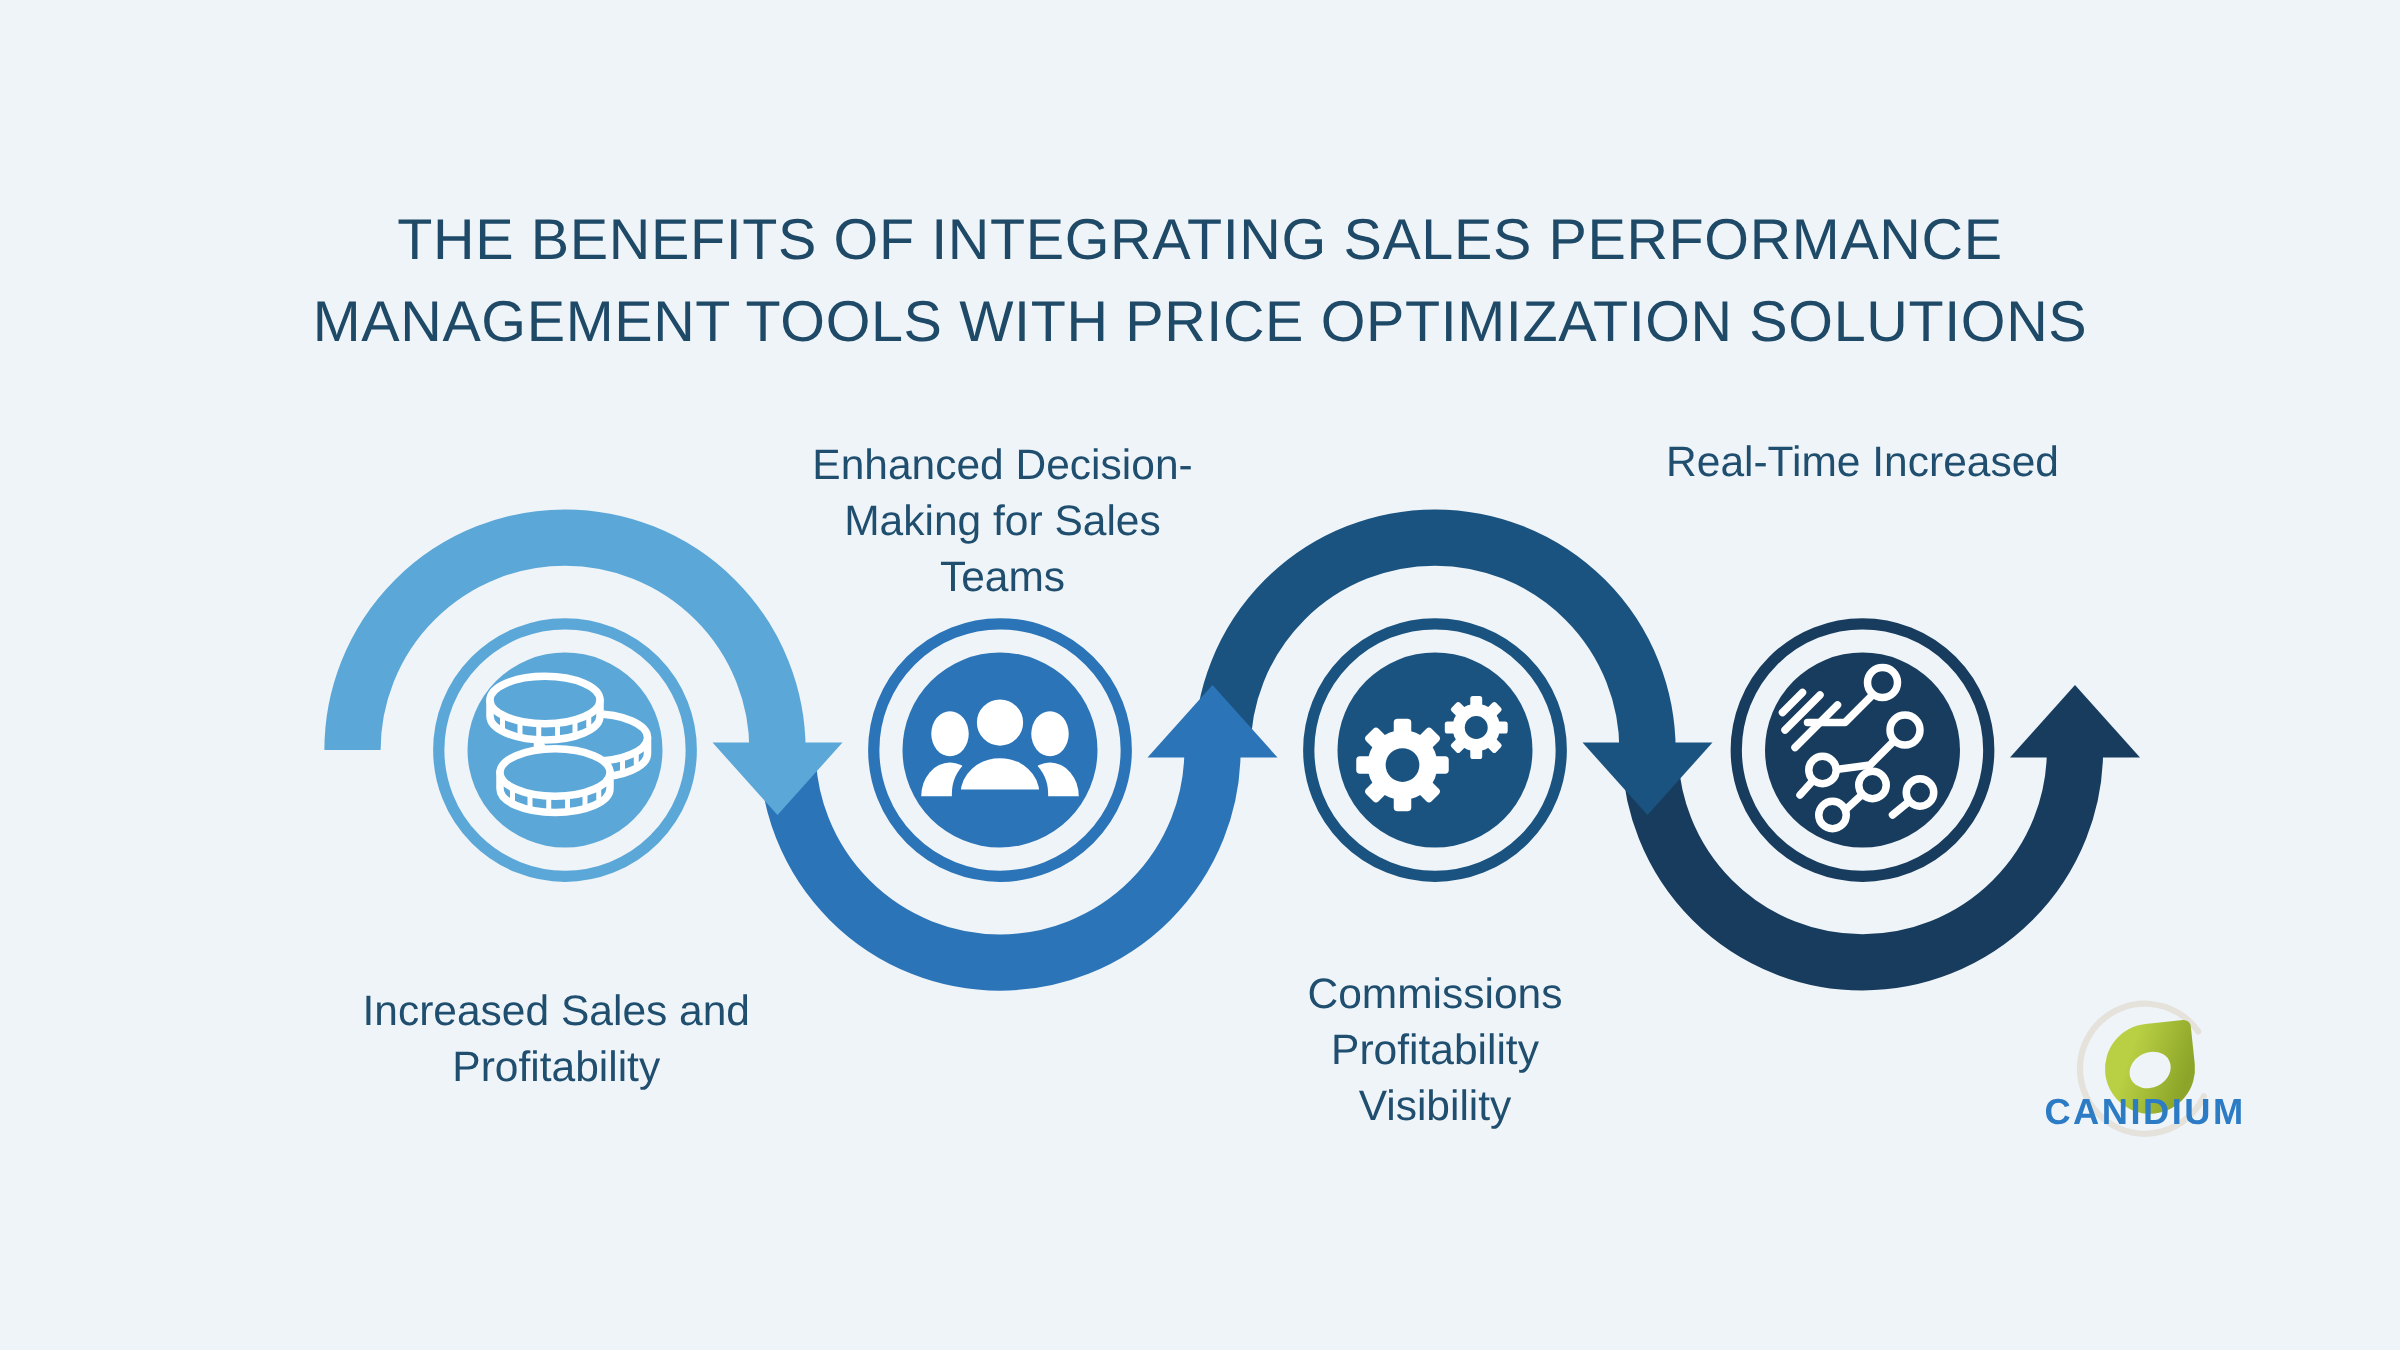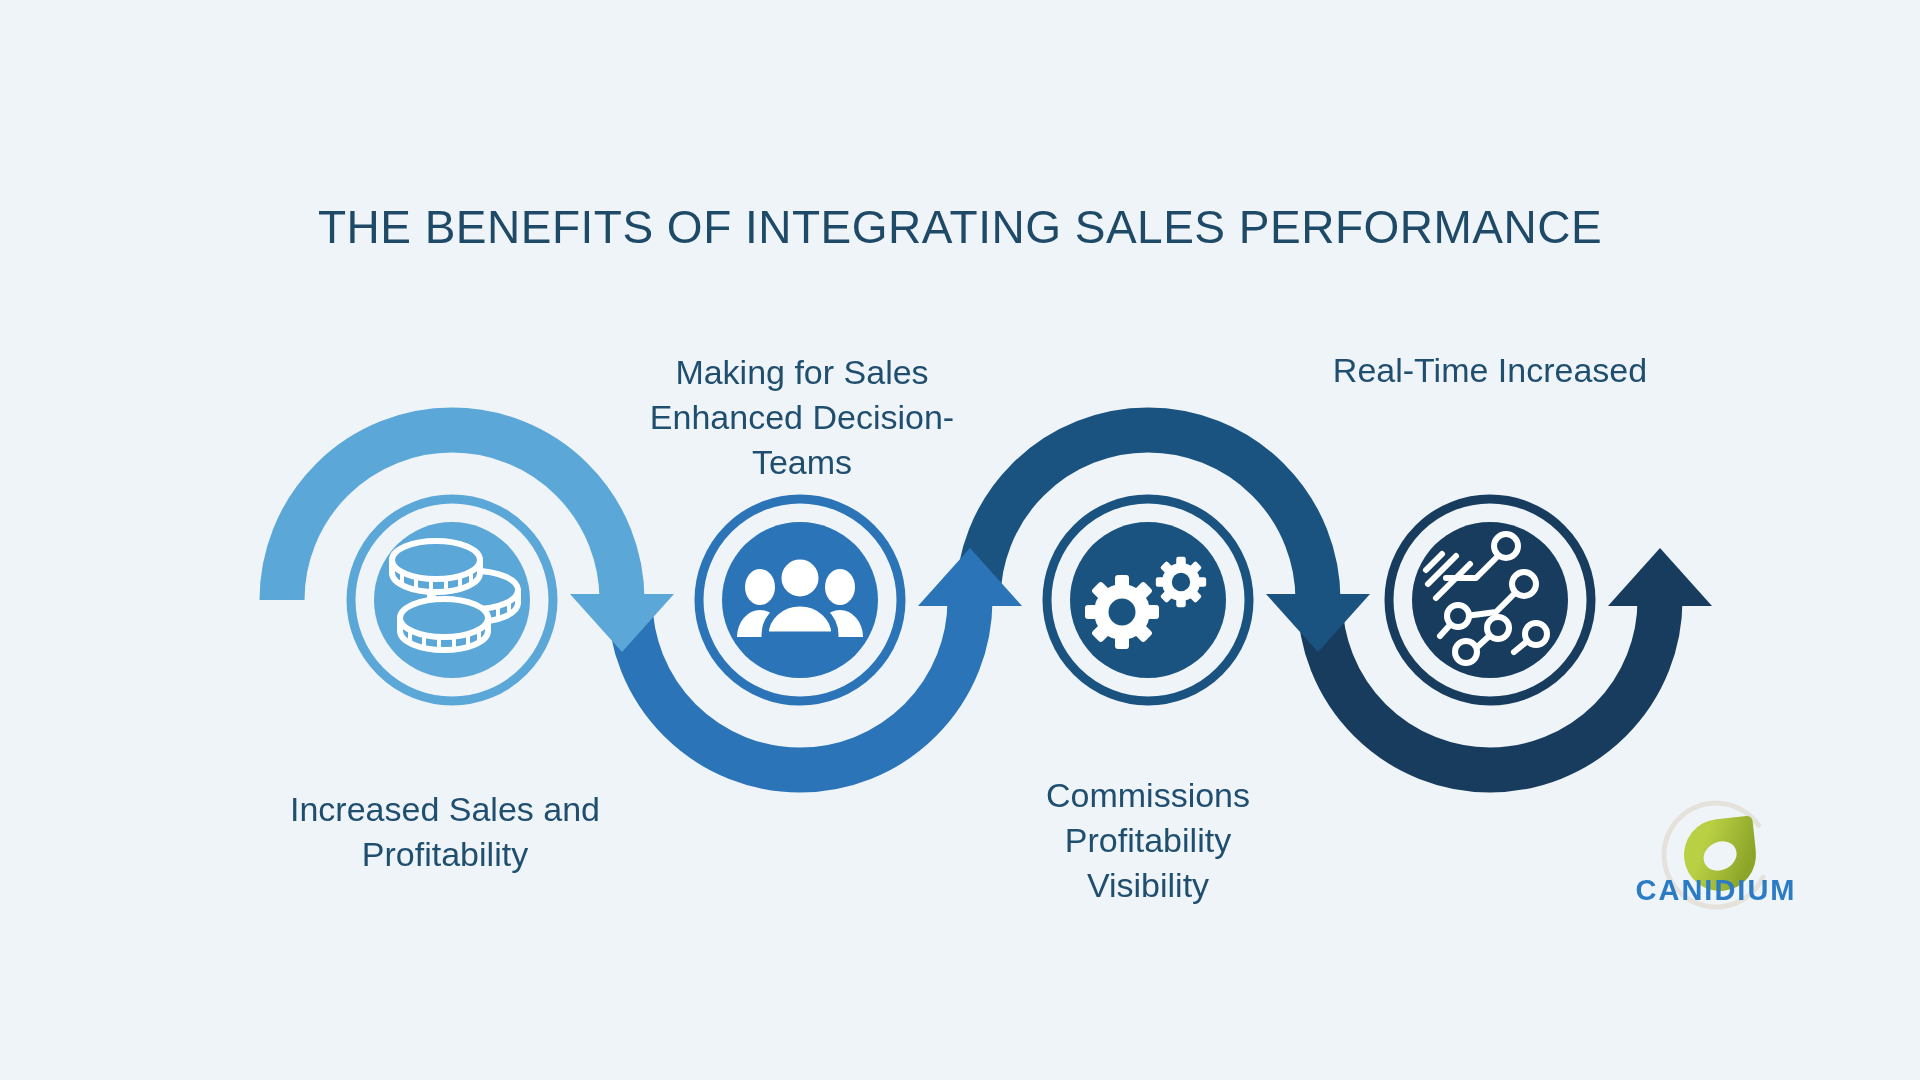--- a/index.html
+++ b/index.html
@@ -7,21 +7,21 @@
     width:1920px;height:1080px;
     background:var(--background,#EFF4F8);
     font-family:"Liberation Sans","DejaVu Sans",sans-serif;
     overflow:hidden;
   }
   .stage{position:relative;width:1920px;height:1080px;}
 
   .title{
     position:absolute;top:158px;left:0;width:1920px;
     text-align:center;color:var(--title_text,#1E4A68);
-    font-size:46px;line-height:66px;font-weight:500;letter-spacing:0.5px;margin-top:36px;
+    font-size:46px;line-height:66px;font-weight:500;letter-spacing:0.5px;
   }
 
   .step-label{
     position:absolute;width:460px;text-align:center;
     color:var(--label_text,#1F4E6F);
     font-size:34px;line-height:45px;font-weight:400;
   }
   .step-label span{display:block;}
   .lbl-1{left:215px;top:787px;}
   .lbl-2{left:572px;top:350px;}
@@ -72,20 +72,21 @@
     font-size:29px;font-weight:600;letter-spacing:2px;
   }
 </style>
 </head>
 <body>
 
 <div class="stage">
 
   <div class="title">
     <div>THE BENEFITS OF INTEGRATING SALES PERFORMANCE</div>
+    <div>MANAGEMENT TOOLS WITH PRICE OPTIMIZATION SOLUTIONS</div>
   </div>
 
   <svg width="1920" height="1080" viewBox="0 0 1920 1080">
 
     <path class="arc arc-4" d="M 1320,600 A 170,170 0 0 0 1660,600"></path>
     <polygon class="head-4" points="1608,606 1712,606 1660,548"></polygon>
 
     <path class="arc arc-3" d="M 978,600 A 170,170 0 0 1 1318,600"></path>
     <polygon class="head-3" points="1266,594 1370,594 1318,652"></polygon>
 
@@ -182,22 +183,22 @@
       </g>
     </g>
   </svg>
 
   <div class="step-label lbl-1">
     <span>Increased Sales and</span>
     <span>Profitability</span>
   </div>
 
   <div class="step-label lbl-2">
+    <span>Enhanced Decision-</span>
     <span>Making for Sales</span>
-    <span>Enhanced Decision-</span>
     <span>Teams</span>
   </div>
 
   <div class="step-label lbl-3">
     <span>Commissions</span>
     <span>Profitability</span>
     <span>Visibility</span>
   </div>
 
   <div class="step-label lbl-4">

